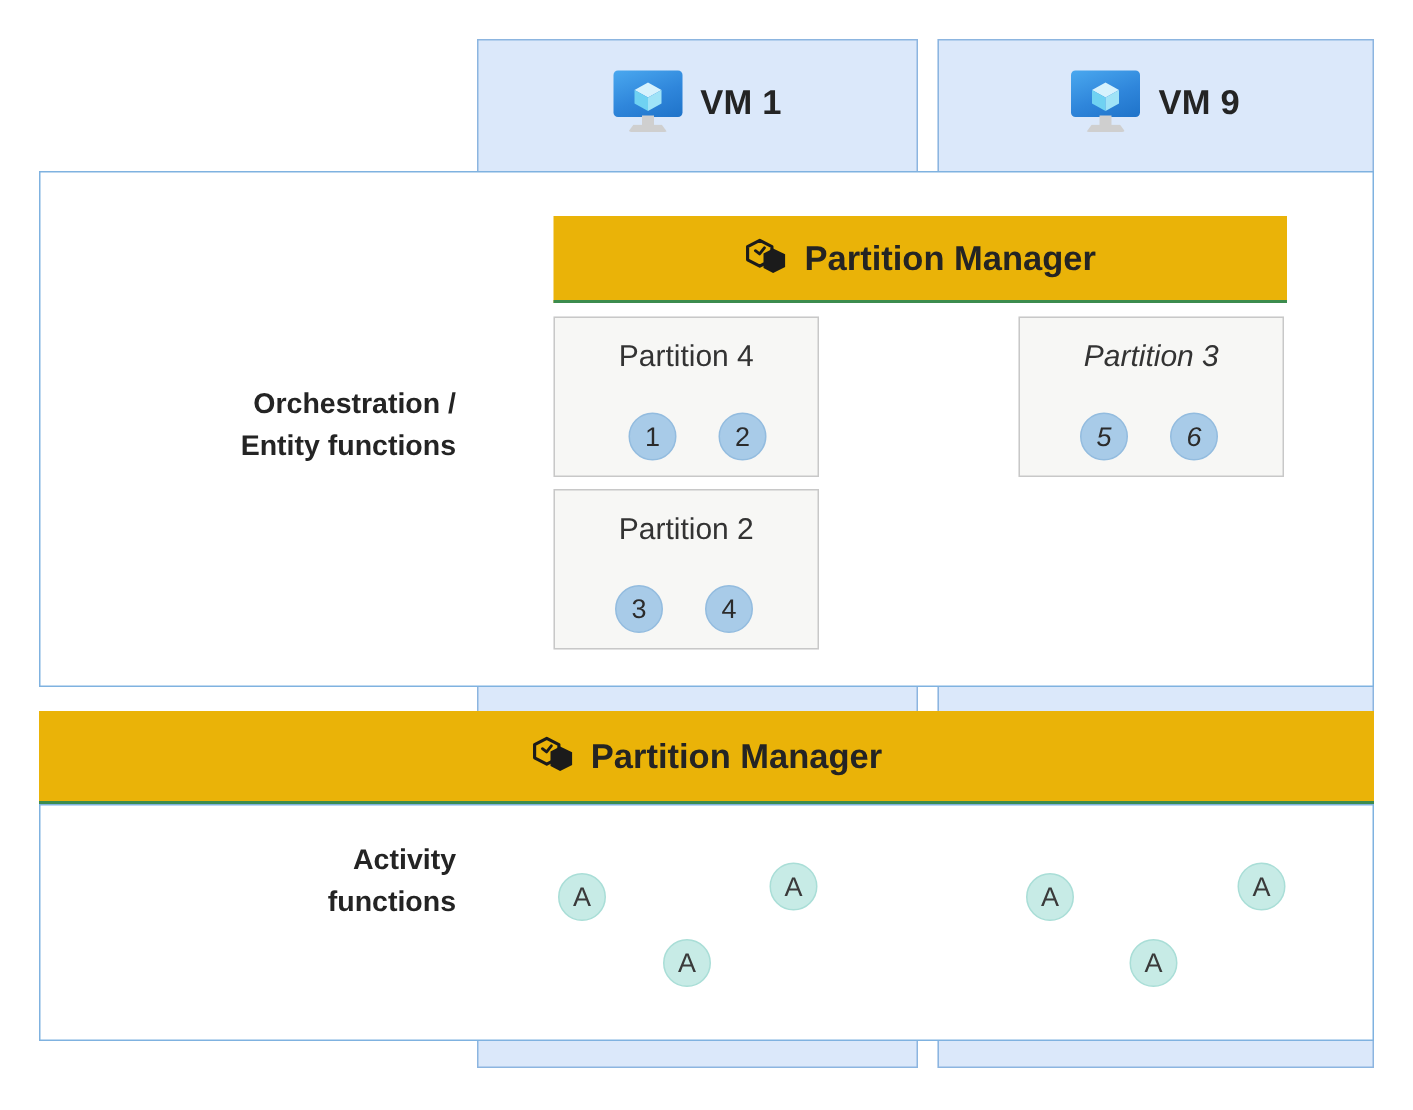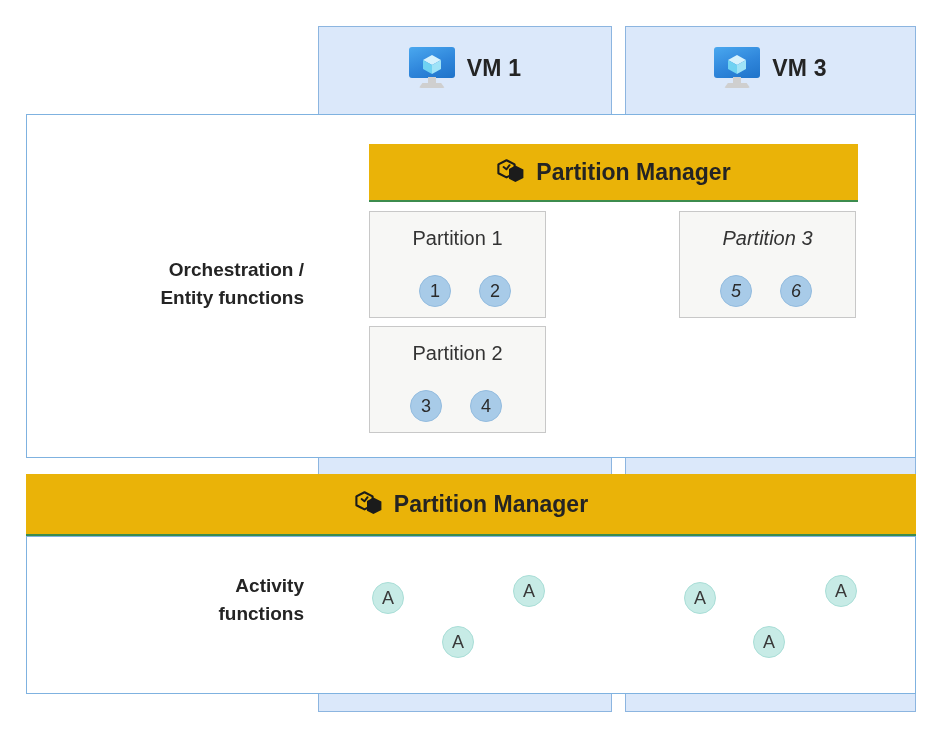--- a/index.html
+++ b/index.html
@@ -53,21 +53,21 @@
     border:1px solid #7fb2e0;box-sizing:border-box;
   }
   .panel.top{left:26px;top:114px;width:890px;height:344px;}
   .panel.bottom{left:26px;top:536px;width:890px;height:158px;}
 
   .row-label{
     position:absolute;text-align:right;font-weight:bold;
     font-size:19px;line-height:28px;color:#242424;
   }
   .row-label.orch{left:46px;top:256px;width:258px;}
-  .row-label.act{left:46px;top:572px;width:258px;}
+  .row-label.act{left:46px;top:560px;width:258px;}
 
   
   .pm-bar{
     position:absolute;background:#eab308;
     border-bottom:2px solid #3c8c4e;
     display:flex;align-items:center;justify-content:center;gap:10px;
     box-sizing:border-box;
   }
   .pm-bar.top{left:369px;top:144px;width:489px;height:58px;}
   .pm-bar.bottom{left:26px;top:474px;width:890px;height:62px;}
@@ -130,41 +130,41 @@
     <span class="vm-icon">
       <span class="screen"></span>
       <svg width="22" height="22" viewBox="0 0 22 22" aria-hidden="true">
         <polygon points="11,2 20,7 11,12 2,7" fill="#d6f2fd"></polygon>
         <polygon points="2,7 11,12 11,21 2,16" fill="#6fd2f2"></polygon>
         <polygon points="20,7 11,12 11,21 20,16" fill="#9fe3f7"></polygon>
       </svg>
       <span class="neck"></span>
       <span class="base"></span>
     </span>
-    <span class="vm-title">VM 3</span>
+    <span class="vm-title">VM 9</span>
   </div>
 
   <div class="panel top"></div>
 
   <div class="row-label orch">
     <div>Orchestration /</div>
     <div>Entity functions</div>
   </div>
 
   <div class="pm-bar top">
     <svg class="pm-icon" viewBox="0 0 30 28" aria-hidden="true">
       <path d="M10.5 2.2 L18.6 6.4 L18.6 15.2 L10.5 19.4 L2.4 15.2 L2.4 6.4 Z" fill="none" stroke="#1b1b1b" stroke-width="2.1" stroke-linejoin="round"></path>
       <path d="M7.6 9.1 L10.4 11.3 L13.6 7.2" fill="none" stroke="#1b1b1b" stroke-width="1.9" stroke-linecap="round" stroke-linejoin="round"></path>
       <path d="M19.4 7.6 L27.4 11.5 L27.4 20.0 L19.4 24.0 L13.0 20.7 L13.0 11.0 Z" fill="#1b1b1b"></path>
     </svg>
     <span class="pm-label">Partition Manager</span>
   </div>
 
   <div class="part-box p1">
-    <div class="part-title">Partition 1</div>
+    <div class="part-title">Partition 4</div>
     <div class="inst" style="left:49px;top:63px;">1</div>
     <div class="inst" style="left:109px;top:63px;">2</div>
   </div>
 
   <div class="part-box p2">
     <div class="part-title">Partition 2</div>
     <div class="inst" style="left:40px;top:63px;">3</div>
     <div class="inst" style="left:100px;top:63px;">4</div>
   </div>
 

